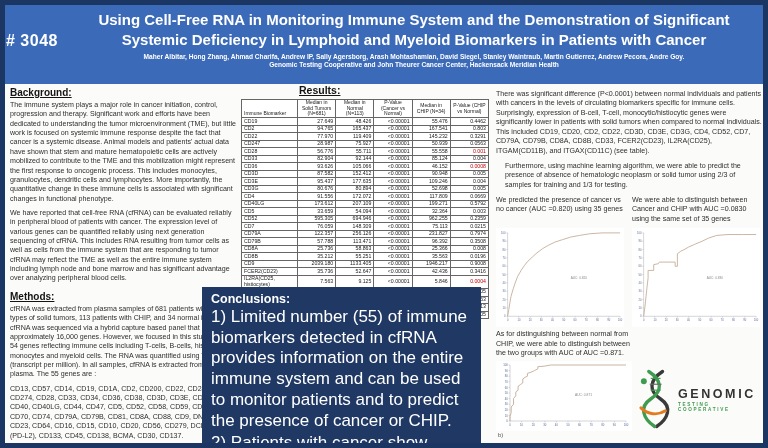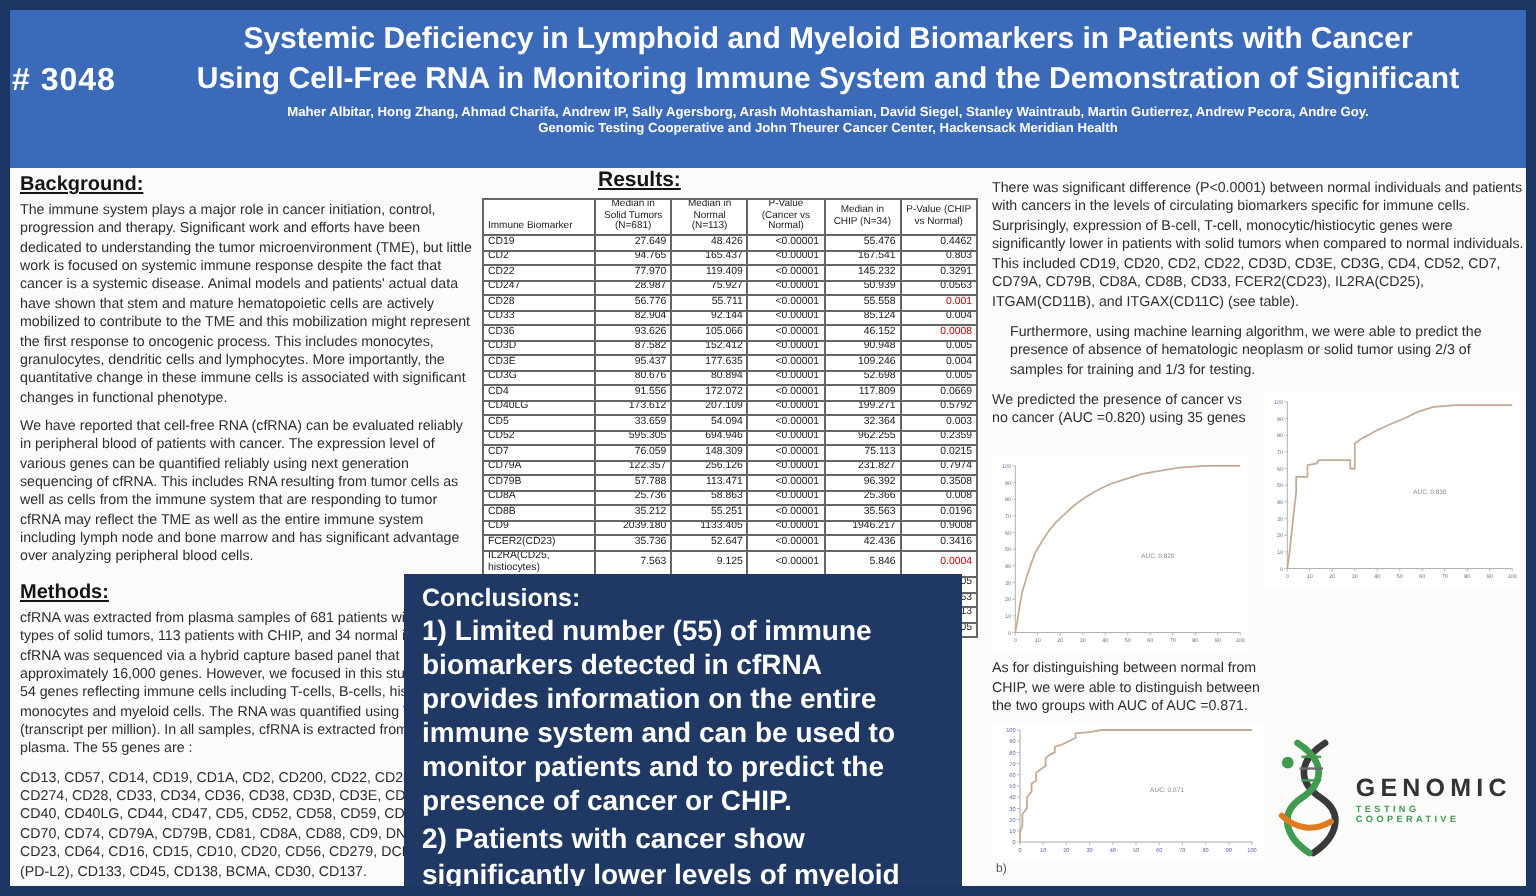--- a/index.html
+++ b/index.html
@@ -37,21 +37,21 @@
   table.results th{font-size:5px;font-weight:400;text-align:center;}
   table.results td{font-size:5.2px;text-align:right;}
   table.results td:first-child{text-align:left;}
   table.results th:first-child{width:56px;text-align:left;vertical-align:bottom;}
   table.results td.red{color:var(--accent-red);}
 
   
   .conclusions{position:absolute;left:202px;top:287px;width:279px;bottom:5px;
     background:var(--box-navy);color:#fff;padding:5px 9px 3px;overflow:hidden;}
   .c-head{font-size:12.5px;font-weight:700;margin-bottom:1px;}
-  .c-item{font-size:14px;font-weight:700;line-height:1.22;margin-bottom:2px;}
+  .c-item{font-size:17px;font-weight:400;line-height:1.22;margin-bottom:2px;}
   .c-email{font-size:9.5px;font-weight:400;color:#eef0f5;cursor:pointer;}
 
   
   .col-right{position:absolute;left:496px;top:90px;width:267px;}
   .col-right p{margin:0 0 6px;font-size:7.1px;line-height:1.33;color:var(--ink);}
   .p-indent{margin-left:9px !important;margin-right:4px !important;}
   .charts-row{display:flex;gap:8px;}
   .charts-row figure{margin:0;width:128px;}
   .charts-row figcaption{font-size:7.1px;line-height:1.3;color:var(--ink);margin-bottom:3px;min-height:29px;}
   svg.roc{width:128px;height:99px;display:block;background:#fff;}
@@ -66,22 +66,22 @@
 </style>
 </head>
 <body>
 
 <div class="poster">
   <div class="paper"></div>
 
   <header class="header">
     <div class="poster-num"># 3048</div>
     <div class="titles">
+      <div class="title-line">Using Cell-Free RNA in Monitoring Immune System and the Demonstration of Significant</div>
       <div class="title-line">Systemic Deficiency in Lymphoid and Myeloid Biomarkers in Patients with Cancer</div>
-      <div class="title-line">Using Cell-Free RNA in Monitoring Immune System and the Demonstration of Significant</div>
       <div class="authors">Maher Albitar, Hong Zhang, Ahmad Charifa, Andrew IP, Sally Agersborg, Arash Mohtashamian, David Siegel, Stanley Waintraub, Martin Gutierrez, Andrew Pecora, Andre Goy.</div>
       <div class="affiliation">Genomic Testing Cooperative and John Theurer Cancer Center, Hackensack Meridian Health</div>
     </div>
   </header>
 
   <section class="col-left">
     <h2>Background:</h2>
     <p>The immune system plays a major role in cancer initiation, control, progression and therapy.  Significant work and efforts have been dedicated to understanding the tumor microenvironment (TME), but little work is focused on systemic immune response despite the fact that cancer is a systemic disease.  Animal models and patients' actual data have shown that stem and mature hematopoietic cells are actively mobilized to contribute to the TME and this mobilization might represent the first response to oncogenic process.  This includes monocytes, granulocytes, dendritic cells and lymphocytes.  More importantly, the quantitative change in these immune cells is associated with significant changes in functional phenotype.</p>
     <p>We have reported that cell-free RNA (cfRNA) can be evaluated reliably in peripheral blood of patients with cancer.  The expression level of various genes can be quantified reliably using next generation sequencing of cfRNA.  This includes RNA resulting from tumor cells as well as cells from the immune system that are responding to tumor cfRNA may reflect the TME as well as the entire immune system including lymph node and bone marrow and has significant advantage over analyzing peripheral blood cells.</p>
     <h2 class="methods-h">Methods:</h2>
@@ -372,20 +372,21 @@
             <text x="116.4" y="95" text-anchor="middle" font-size="2.8" fill="#5a6b9c" font-family="&quot;Liberation Sans&quot;,sans-serif">90</text>
             <line x1="10.5" y1="4" x2="12" y2="4" stroke="#aaa" stroke-width="0.4"></line>
             <line x1="128" y1="90" x2="128" y2="91.5" stroke="#aaa" stroke-width="0.4"></line>
             <text x="9.8" y="5.1" text-anchor="end" font-size="2.8" fill="#5a6b9c" font-family="&quot;Liberation Sans&quot;,sans-serif">100</text>
             <text x="128" y="95" text-anchor="middle" font-size="2.8" fill="#5a6b9c" font-family="&quot;Liberation Sans&quot;,sans-serif">100</text>
             <polyline points="12.0,90.0 13.2,83.1 14.3,76.2 15.5,69.4 17.8,61.6 20.1,54.7 22.4,48.7 25.9,42.7 29.4,37.5 32.9,33.2 37.5,28.9 42.2,24.6 48.0,20.3 53.8,16.9 60.7,13.5 68.8,10.9 77.0,8.3 86.2,6.6 96.7,4.9 109.4,4.0 128.0,4.0" fill="none" stroke="#c4ab97" stroke-width="0.9"></polyline>
             <text x="77" y="51.7" font-size="3.3" fill="#8a8a8a" font-family="&quot;Liberation Sans&quot;,sans-serif">AUC: 0.820</text>
           </svg>
       </figure>
       <figure>
+        <figcaption>We were able to distinguish between Cancer and CHIP with AUC =0.0830 using the same set of 35 genes</figcaption>
         <svg class="roc" viewBox="0 0 132 100">
             <line x1="12" y1="4" x2="12" y2="90" stroke="#aaa" stroke-width="0.5"></line>
             <line x1="12" y1="90" x2="128" y2="90" stroke="#aaa" stroke-width="0.5"></line>
             <line x1="10.5" y1="90" x2="12" y2="90" stroke="#aaa" stroke-width="0.4"></line>
             <line x1="12" y1="90" x2="12" y2="91.5" stroke="#aaa" stroke-width="0.4"></line>
             <text x="9.8" y="91.1" text-anchor="end" font-size="2.8" fill="#5a6b9c" font-family="&quot;Liberation Sans&quot;,sans-serif">0</text>
             <text x="12" y="95" text-anchor="middle" font-size="2.8" fill="#5a6b9c" font-family="&quot;Liberation Sans&quot;,sans-serif">0</text>
             <line x1="10.5" y1="81.4" x2="12" y2="81.4" stroke="#aaa" stroke-width="0.4"></line>
             <line x1="23.6" y1="90" x2="23.6" y2="91.5" stroke="#aaa" stroke-width="0.4"></line>
             <text x="9.8" y="82.5" text-anchor="end" font-size="2.8" fill="#5a6b9c" font-family="&quot;Liberation Sans&quot;,sans-serif">10</text>

